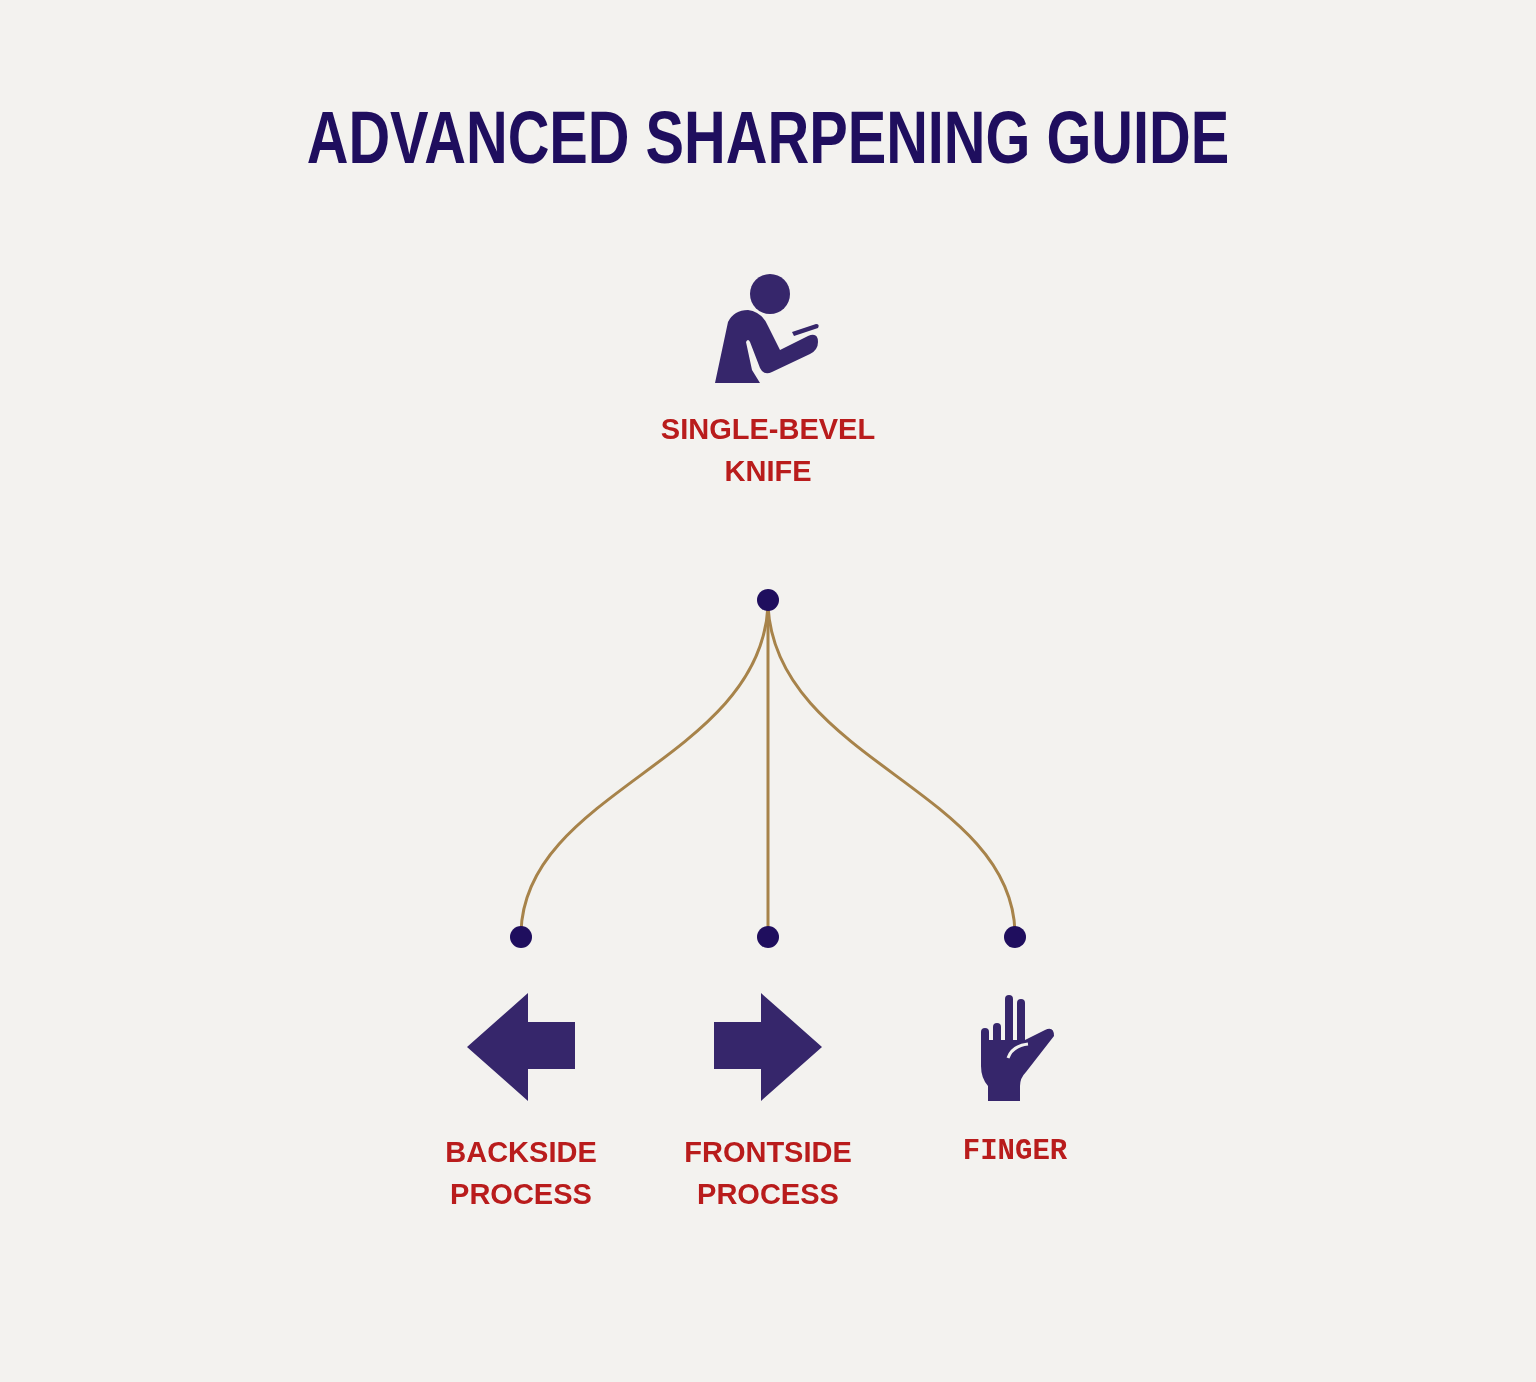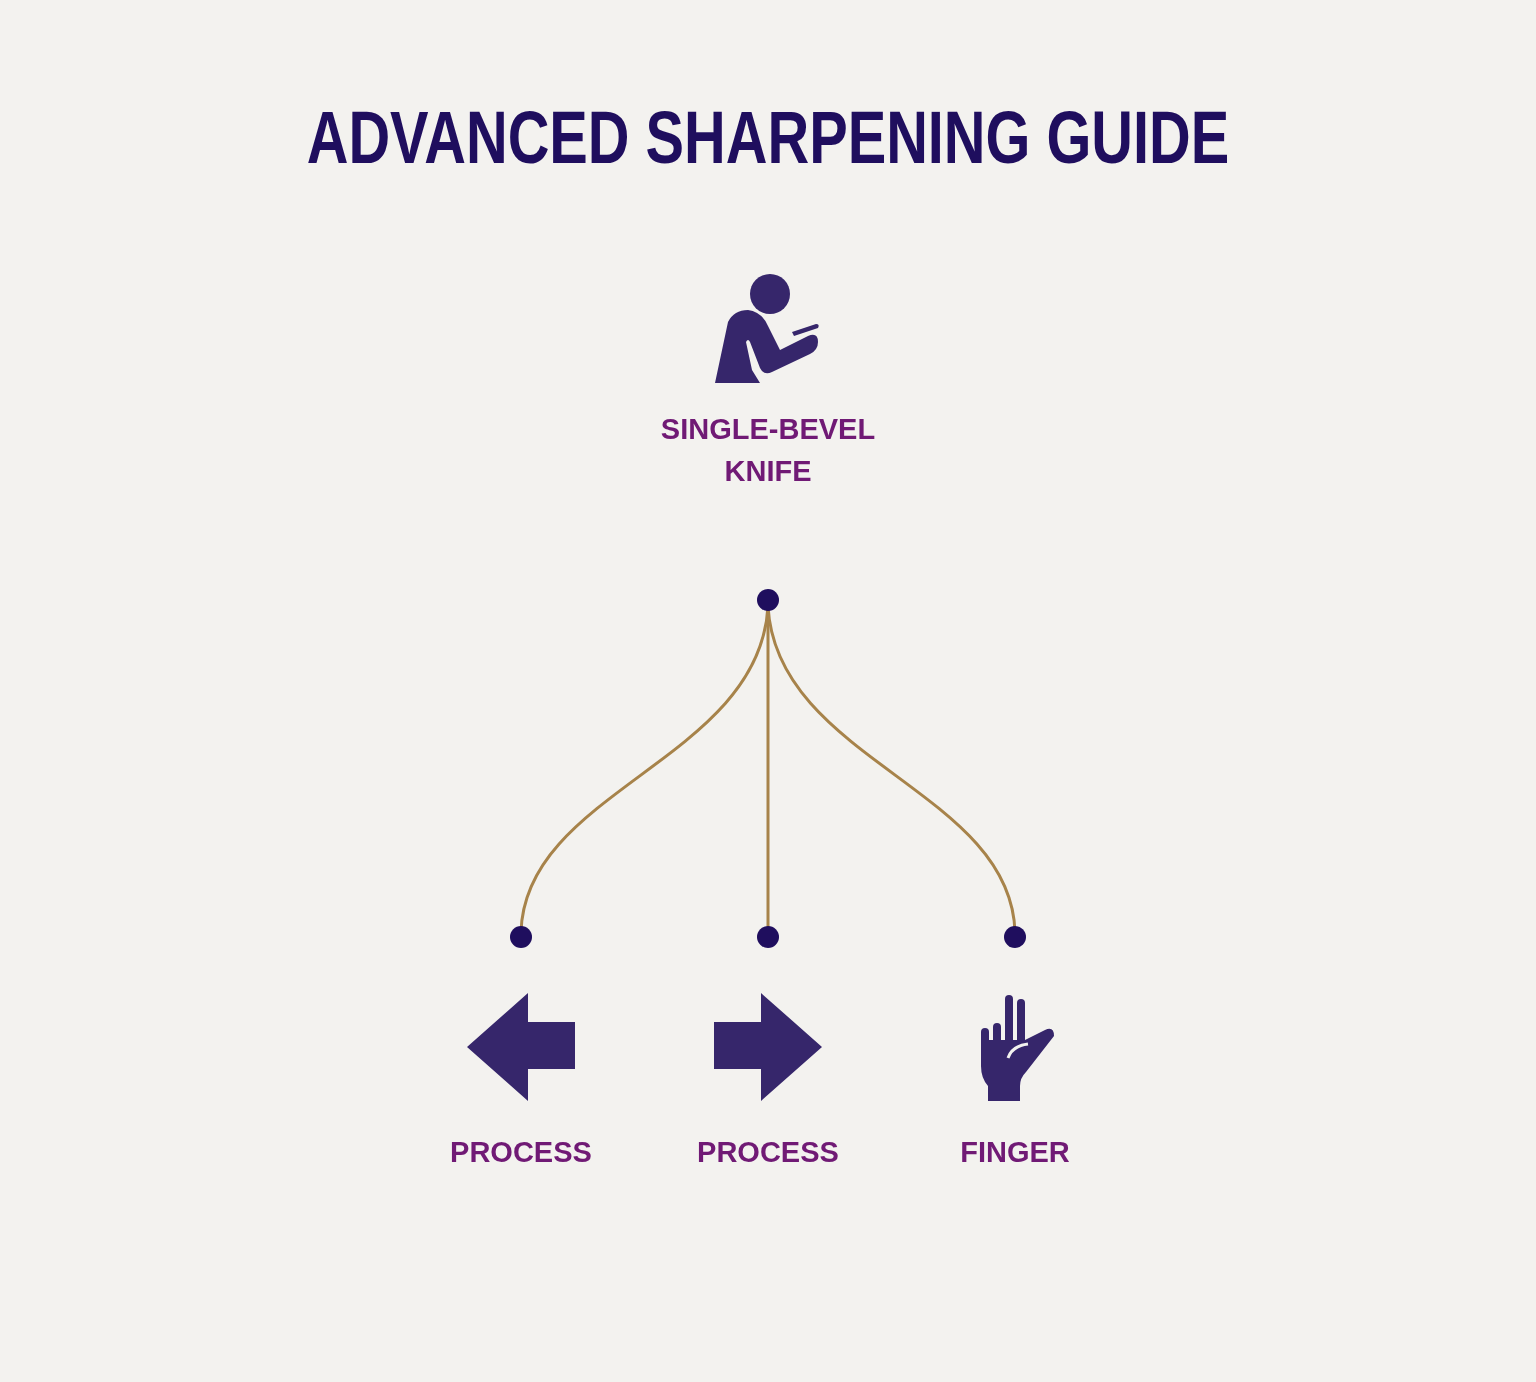--- a/index.html
+++ b/index.html
@@ -21,21 +21,21 @@
       transform: scaleX(0.78);
       transform-origin: center;
       line-height: 80px;
     }
     .label {
       position: absolute;
       text-align: center;
       font-family: "Liberation Sans", sans-serif;
       font-weight: bold;
       font-size: 29px;
-      color: #701a75;
+      color: #b91c1c;
       line-height: 42px;
       width: 300px;
     }
     .root-label { left: 618px; top: 408px; }
     svg.diagram { position: absolute; left: 0; top: 0; }
   </style>
 </head>
 <body>
 
 <div class="title">ADVANCED SHARPENING GUIDE</div>
@@ -71,20 +71,22 @@
     <rect x="993" y="1023" width="8" height="32" rx="4"></rect>
     <rect x="981" y="1028" width="8" height="40" rx="4"></rect>
     <path d="M981 1040 L1025 1040 L1045 1030 Q1054 1026 1054 1036 L1026 1072 Q1020 1078 1020 1086 L1020 1101 L988 1101 L988 1086 Q981 1078 981 1066 Z"></path>
     <path d="M1008 1058 Q1012 1046 1028 1044" fill="none" stroke="#f3f2ef" stroke-width="3"></path>
   </g>
 </svg>
 
 <div class="label root-label">SINGLE-BEVEL KNIFE</div>
 
 <div class="label" style="left:371px; top:1131px;">
+  <div>BACKSIDE</div>
   <div>PROCESS</div>
 </div>
 <div class="label" style="left:618px; top:1131px;">
+  <div>FRONTSIDE</div>
   <div>PROCESS</div>
 </div>
-<div class="label" style="left:865px; top:1131px;">
+<div class="label" style="left:865px; top:1131px;font-family:Liberation Mono, monospace;">
   <div>FINGER</div>
 </div>
 
 </body></html>

